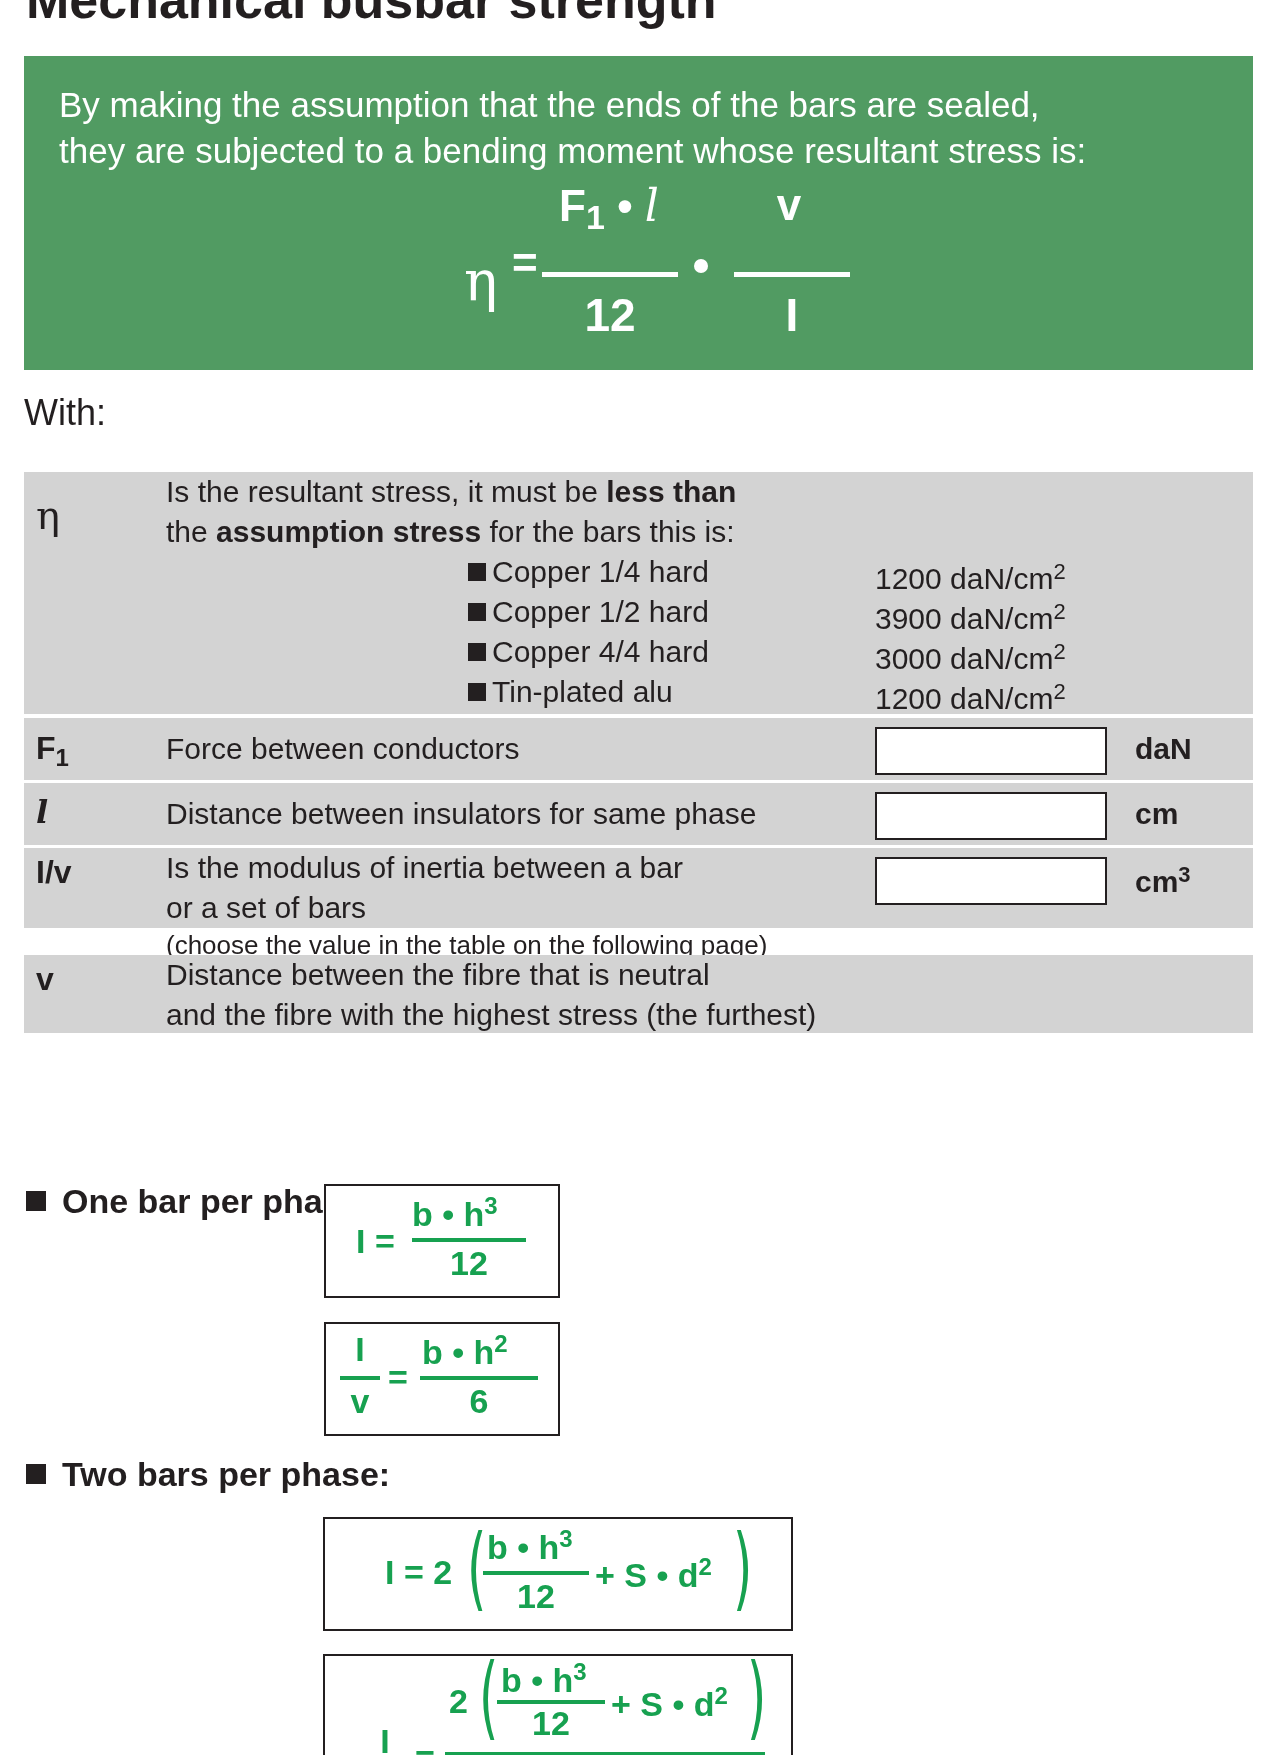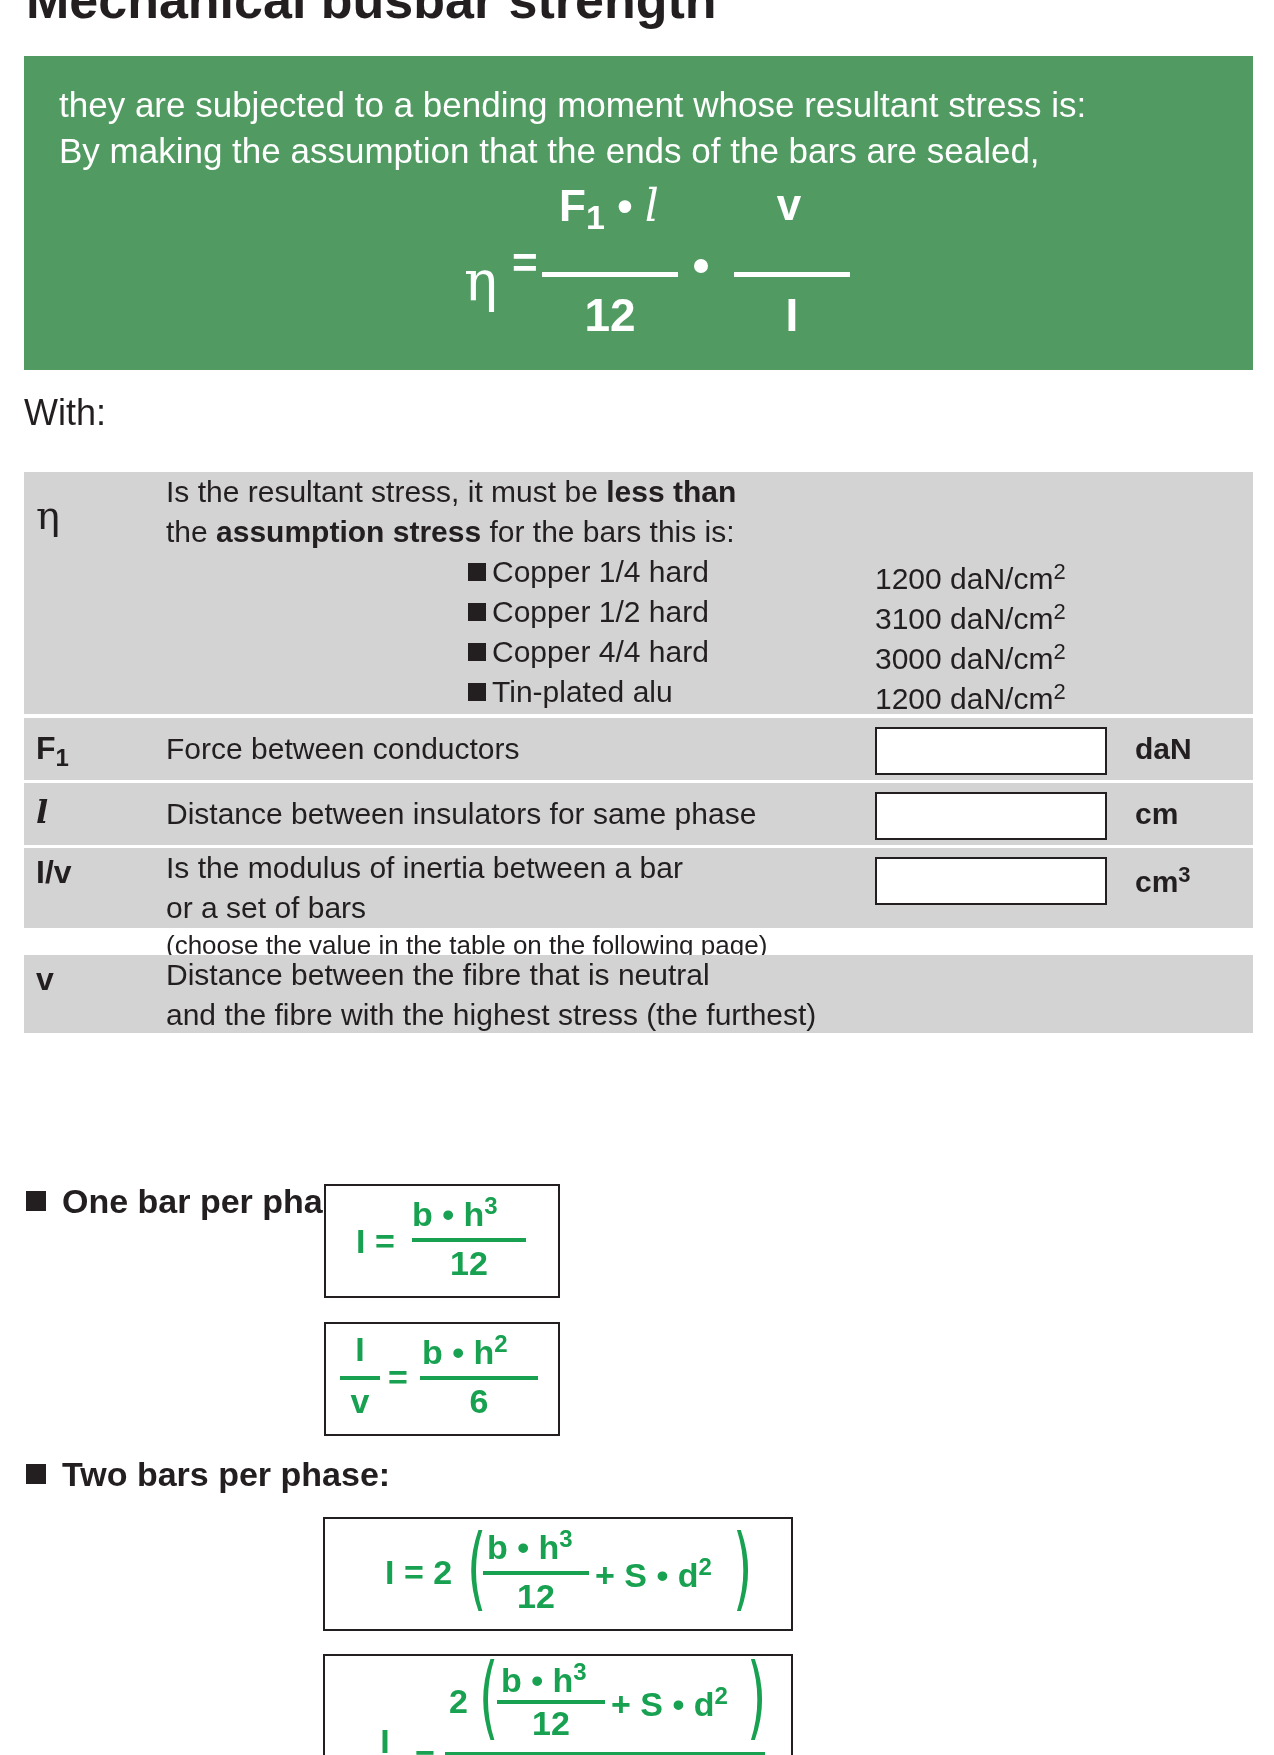--- a/index.html
+++ b/index.html
@@ -50,22 +50,22 @@
   .gbar { position:absolute; height:4px; background:#17a150; }
   .paren { position:absolute; font-family:"DejaVu Sans", sans-serif; font-weight:normal; font-size:90px; color:#17a150; transform:scaleX(0.55); line-height:1; }
 </style>
 </head>
 <body>
 
 <div class="abs page-title">Mechanical busbar strength</div>
 
 <div class="abs green-box">
   <div class="abs intro">
+    <div>By making the assumption that the ends of the bars are sealed,</div>
     <div>they are subjected to a bending moment whose resultant stress is:</div>
-    <div>By making the assumption that the ends of the bars are sealed,</div>
   </div>
   <div class="abs main-formula">
     <span class="mf-eta">η</span>
     <span class="mf-eq">=</span>
     <span class="mf-frac1-num"><span>F</span><sub>1</sub> <span>•</span> <i>l</i></span>
     <span class="mf-bar1"></span>
     <span class="mf-frac1-den">12</span>
     <span class="mf-dot"></span>
     <span class="mf-frac2-num">v</span>
     <span class="mf-bar2"></span>
@@ -79,21 +79,21 @@
 
   <div class="row" style="top:0; height:206px;">
     <span class="sym serif" style="top:20px; font-size:40px;">η</span>
     <div class="desc" style="top:0px;">
       <div><span>Is the resultant stress, it must be </span><b>less than</b></div>
       <div><span>the </span><b>assumption stress</b><span> for the bars this is:</span></div>
     </div>
     <div class="mat" style="left:444px; top:80px;"><span class="bullet"></span><span>Copper 1/4 hard</span></div>
     <div class="val" style="top:80px;"><span>1200 daN/cm</span><sup>2</sup></div>
     <div class="mat" style="left:444px; top:120px;"><span class="bullet"></span><span>Copper 1/2 hard</span></div>
-    <div class="val" style="top:120px;"><span>3100 daN/cm</span><sup>2</sup></div>
+    <div class="val" style="top:120px;"><span>3900 daN/cm</span><sup>2</sup></div>
     <div class="mat" style="left:444px; top:160px;"><span class="bullet"></span><span>Copper 4/4 hard</span></div>
     <div class="val" style="top:160px;"><span>3000 daN/cm</span><sup>2</sup></div>
 
   </div>
 
   <div class="row" style="top:206px; height:0;"></div>
 
   <div class="row" style="top:246px; height:62px;">
     <span class="sym" style="top:12px;"><span>F</span><sub style="font-size:24px;">1</sub></span>
     <div class="desc" style="top:11px;">Force between conductors</div>

